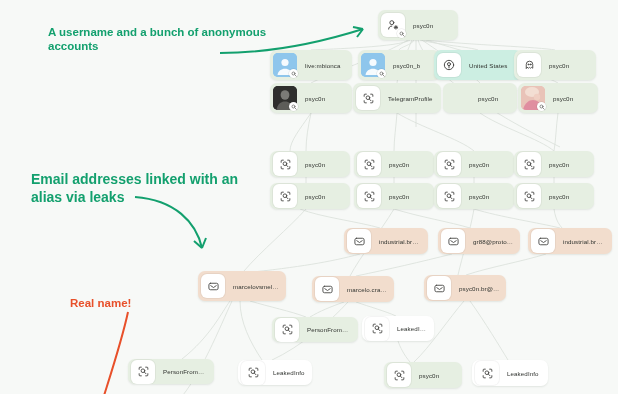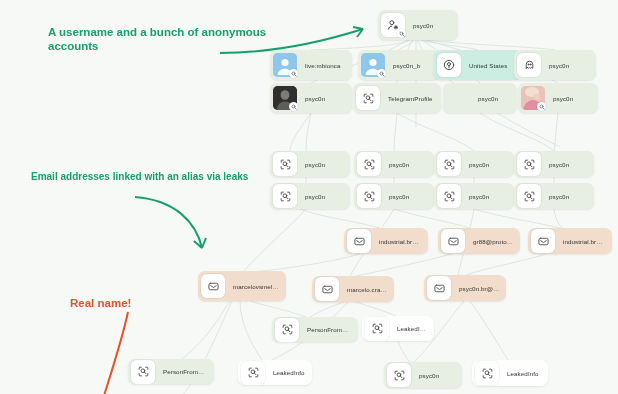--- a/index.html
+++ b/index.html
@@ -57,21 +57,21 @@
   .avatar .ph{position:absolute;inset:0;border-radius:5px;overflow:hidden;}
   .av-blue .ph{background:#8ec6ec;}
   .av-dark .ph{background:#3a3a38;}
   .av-pink .ph{background:#e8b8b0;}
 
   
   .anno{position:absolute;font-weight:bold;line-height:1.25;}
   .anno.green{color:#13a06e;}
   .anno.red{color:#e8502a;padding-left:20px;}
   #anno-1{left:48px;top:18px;font-size:11.5px;width:220px;}
-  #anno-2{left:31px;top:164px;font-size:10px;width:235px;}
+  #anno-2{left:31px;top:164px;font-size:14px;width:235px;}
   #anno-3{left:50px;top:289px;font-size:11.5px;}
 </style>
 </head>
 <body>
 
 <div id="canvas">
 
   <svg id="edges" viewBox="0 0 618 394">
     <g stroke="#d9e0d9" stroke-width="0.8" fill="none">
 

